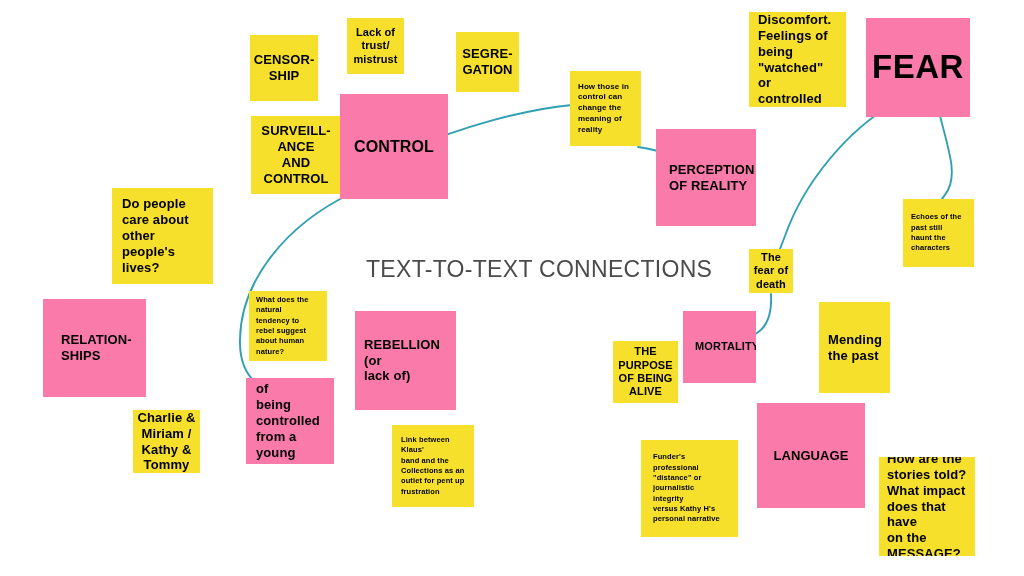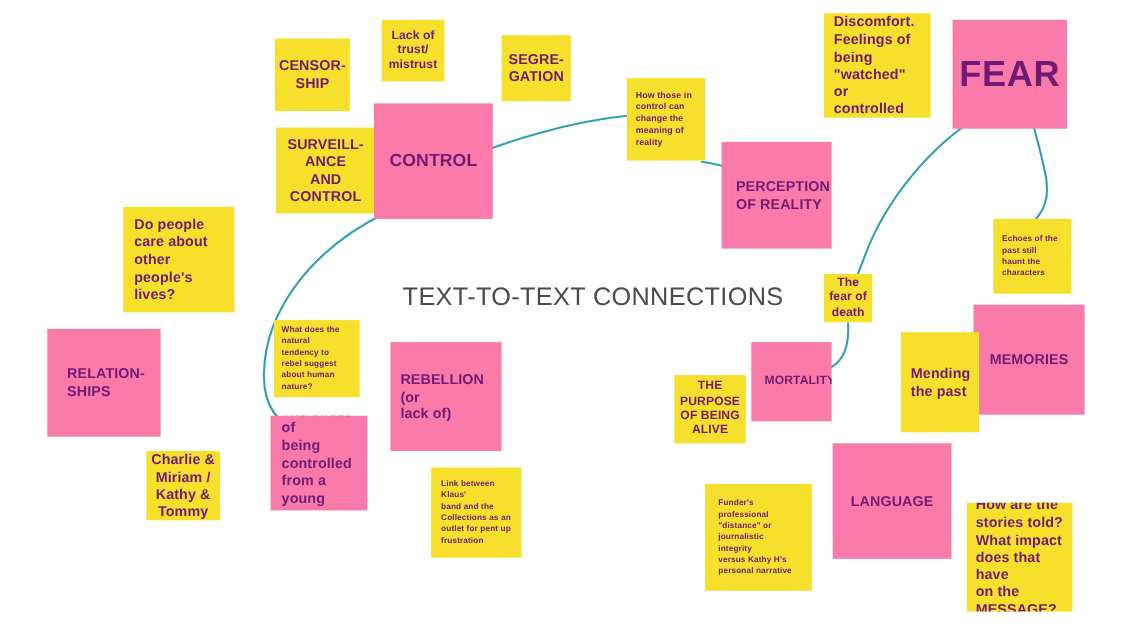--- a/index.html
+++ b/index.html
@@ -14,21 +14,21 @@
     height: 576px;
     background: #ffffff;
     overflow: hidden;
     font-family: "Liberation Sans", sans-serif;
   }
   .note {
     position: absolute;
     box-sizing: border-box;
     display: flex;
     align-items: center;
-    color: #701a75;
+    color: #000000;
     line-height: 1.22;
     white-space: pre-line;
     overflow: hidden;
     letter-spacing: 0.1px;
   }
   .note.yellow { background: #F7E02B; }
   .note.pink   { background: #FA7BA9; }
 
   
   .al-left   { justify-content: flex-start; text-align: left; }
@@ -133,21 +133,20 @@
   <div class="note pink t-med al-left" style="left:43px; top:299px; width:103px; height:98px; padding:0 18px;">RELATION-
 SHIPS</div>
 
   <div class="note yellow t-micro al-left" style="left:249px; top:291px; width:78px; height:70px; padding:5px 7px;">What does the
 natural
 tendency to
 rebel suggest
 about human
 nature?</div>
 
-  <div class="note pink t-med al-center" style="left:885px; top:277px; width:101px; height:100px;">MEMORIES</div>
 
   <div class="note yellow t-med al-left" style="left:801px; top:302px; width:71px; height:91px; padding:0 9px;margin-left:18px;">Mending
 the past</div>
 
   <div class="note pink t-small al-left" style="left:683px; top:311px; width:73px; height:72px; padding:0 12px;">MORTALITY</div>
 
   <div class="note pink t-med al-left" style="left:355px; top:311px; width:101px; height:99px; padding:0 9px;">REBELLION (or
 lack of)</div>
 
   <div class="note yellow t-small al-center" style="left:613px; top:341px; width:65px; height:62px; padding:2px 3px;">THE

